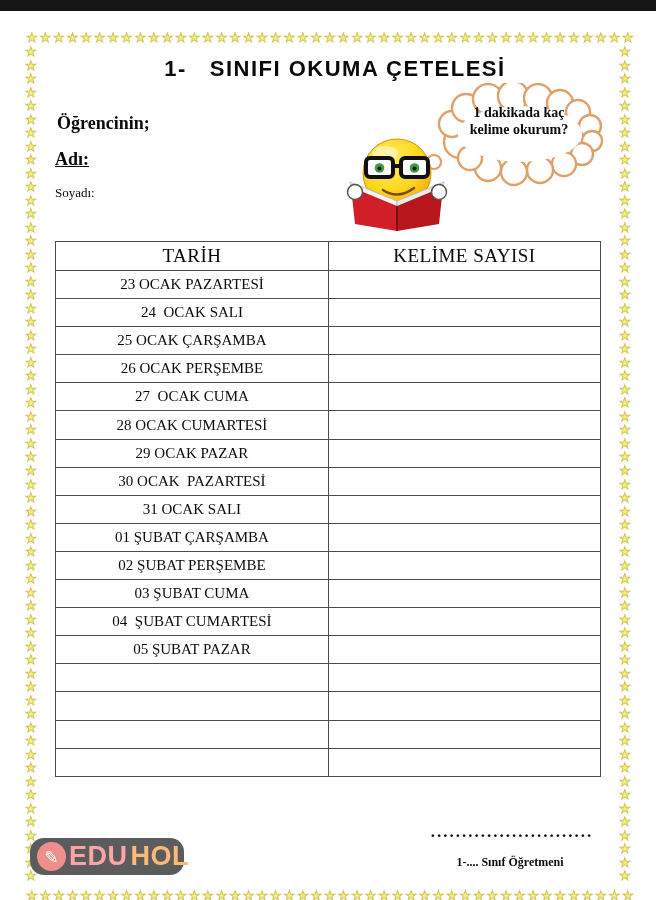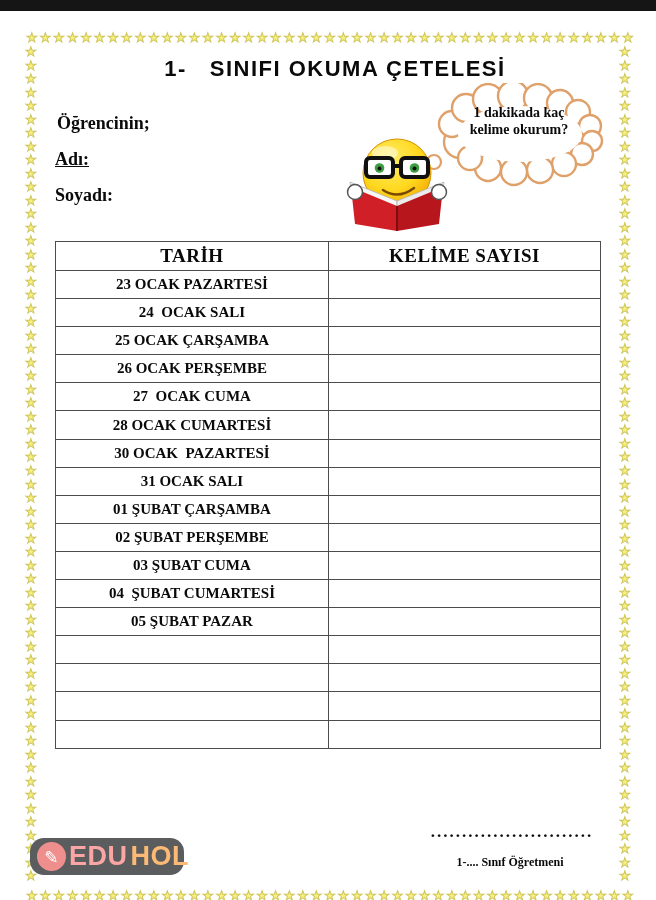--- a/index.html
+++ b/index.html
@@ -16,31 +16,31 @@
   .stars-right{left:619px;top:45px;height:838px;flex-direction:column;}
   .star{font-family:"DejaVu Sans",sans-serif;font-size:13px;line-height:13px;height:13px;
         color:#f7f07c;-webkit-text-stroke:0.9px #cfc65e;}
 
   .page-title{position:absolute;left:45px;top:56px;width:580px;text-align:center;
         font-family:"Liberation Sans",sans-serif;font-weight:bold;font-size:22px;
         letter-spacing:1.5px;white-space:pre;}
 
   .student-heading{position:absolute;left:57px;top:113px;font-size:18px;font-weight:bold;}
   .name-label{position:absolute;left:55px;top:149px;font-size:18px;font-weight:bold;text-decoration:underline;}
-  .surname-label{position:absolute;left:55px;top:185px;font-size:18px;font-weight:bold;}
+  .surname-label{position:absolute;left:55px;top:185px;font-size:13px;font-weight:normal;}
 
   .bubble-svg{position:absolute;left:420px;top:83px;}
   .bubble-text{position:absolute;left:443px;top:104px;width:152px;text-align:center;
         font-weight:bold;font-size:14px;line-height:17px;}
 
   .smiley-svg{position:absolute;left:341px;top:131px;}
 
   .reading-table{position:absolute;left:55px;top:241px;width:546px;border-collapse:collapse;}
   .reading-table th,.reading-table td{border:1.5px solid #4c4c4c;padding:0;
-        text-align:center;font-weight:bold;}
+        text-align:center;font-weight:normal;}
   .reading-table th{height:28px;font-size:19px;letter-spacing:0.5px;}
   .reading-table td{height:27.1px;font-size:15px;white-space:pre;}
   .date-cell{width:273px;}
   .count-cell{width:273px;}
 
   .logo-pill{position:absolute;left:30px;top:838px;width:154px;height:37px;background:#5b5c5e;
         border-radius:14px;display:flex;align-items:center;padding:0 7px;box-sizing:border-box;
         gap:3px;font-family:"Liberation Sans",sans-serif;font-weight:bold;font-size:27px;
         letter-spacing:0.5px;}
   .logo-icon{width:29px;height:29px;border-radius:50%;background:#ef8f8d;color:#ffffff;
@@ -373,20 +373,24 @@
       </tr>
       <tr>
         <td class="date-cell">27  OCAK CUMA</td>
         <td class="count-cell"></td>
       </tr>
       <tr>
         <td class="date-cell">28 OCAK CUMARTESİ</td>
         <td class="count-cell"></td>
       </tr>
       <tr>
+        <td class="date-cell">29 OCAK PAZAR</td>
+        <td class="count-cell"></td>
+      </tr>
+      <tr>
         <td class="date-cell">30 OCAK  PAZARTESİ</td>
         <td class="count-cell"></td>
       </tr>
       <tr>
         <td class="date-cell">31 OCAK SALI</td>
         <td class="count-cell"></td>
       </tr>
       <tr>
         <td class="date-cell">01 ŞUBAT ÇARŞAMBA</td>
         <td class="count-cell"></td>

